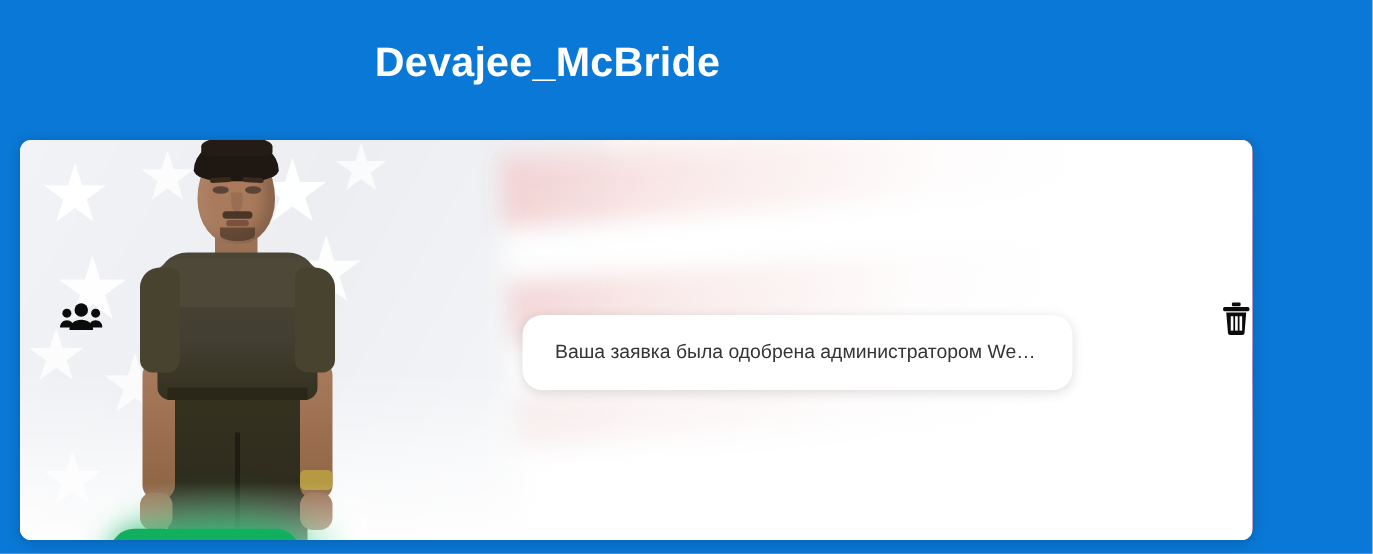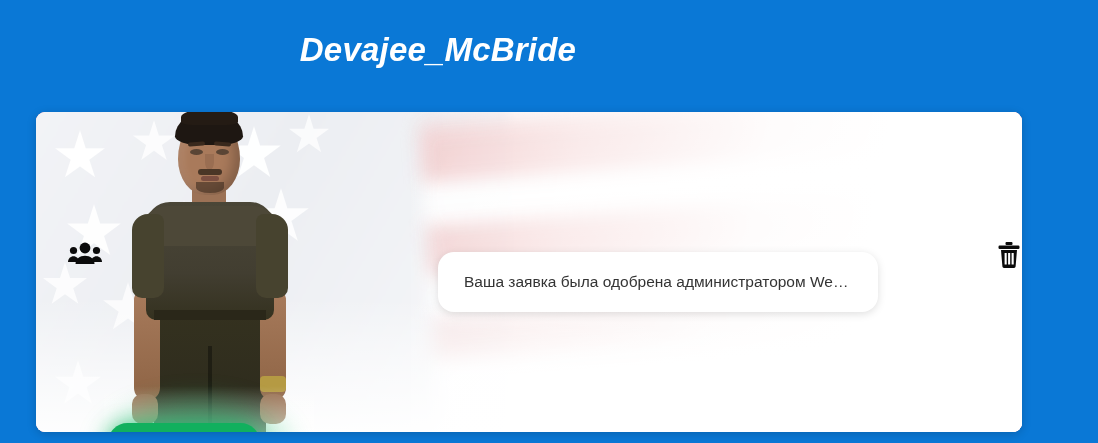--- a/index.html
+++ b/index.html
@@ -10,31 +10,29 @@
     position:relative;
   }
   
   .page-title{
     position:absolute;left:0;top:28px;width:876px;
     text-align:center;
     color:#ffffff;
     font-size:33px;font-weight:bold;
     letter-spacing:.2px;
     line-height:44px;
-    font-style:italic;
   }
   
   .profile-card{
     position:absolute;left:16px;top:112px;
     width:986px;height:320px;
     background:#be185d;
     border-radius:9px;
     overflow:hidden;
     box-shadow:0 2px 10px rgba(0,0,0,.18);
-    margin-left:20px;
   }
   
   .flag-bg{
     position:absolute;left:0;top:0;width:100%;height:100%;
     background:#fdfdfd;
     overflow:hidden;
   }
   .flag-stripes{
     position:absolute;left:40%;top:-6%;width:62%;height:112%;
     background:

